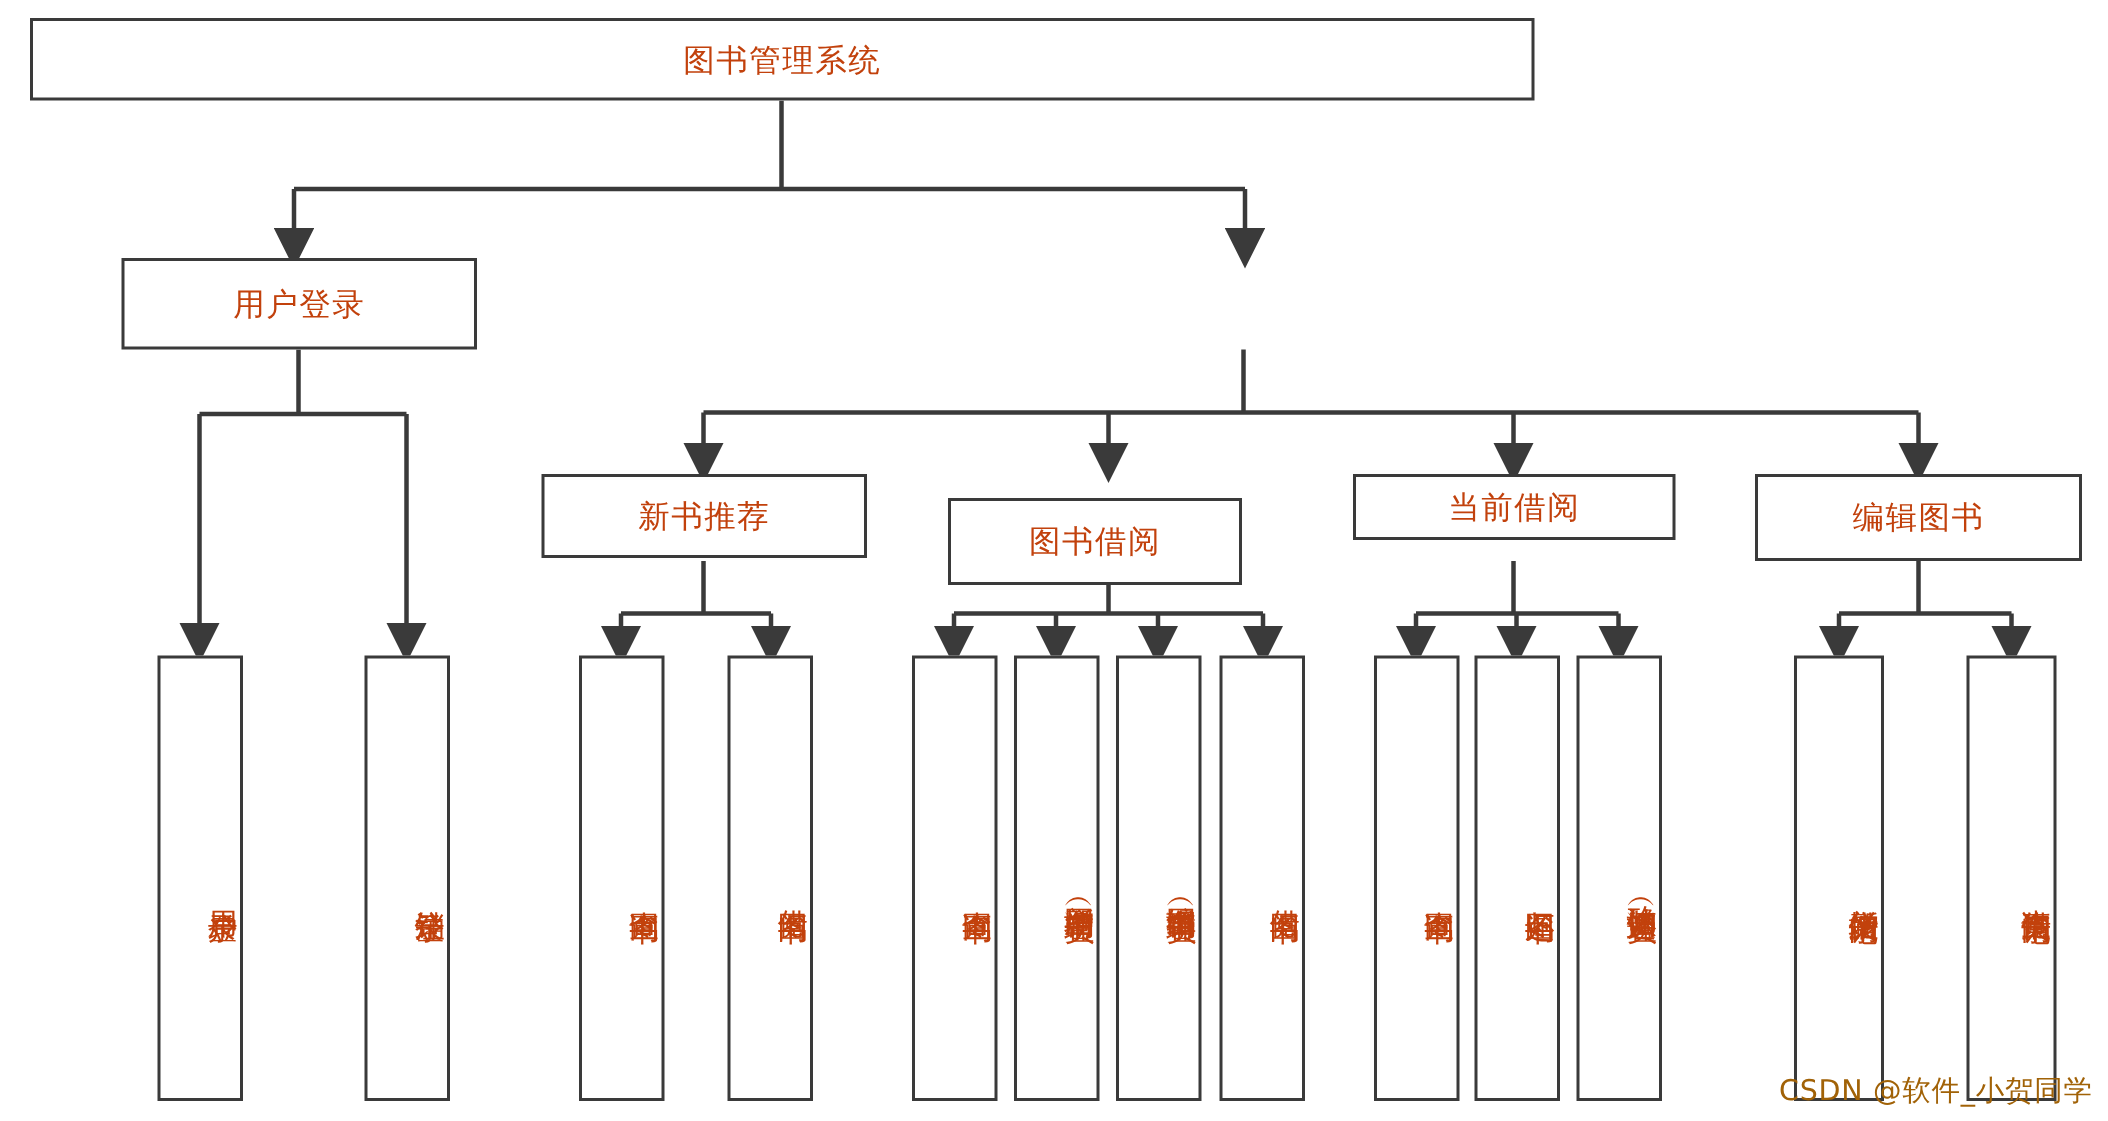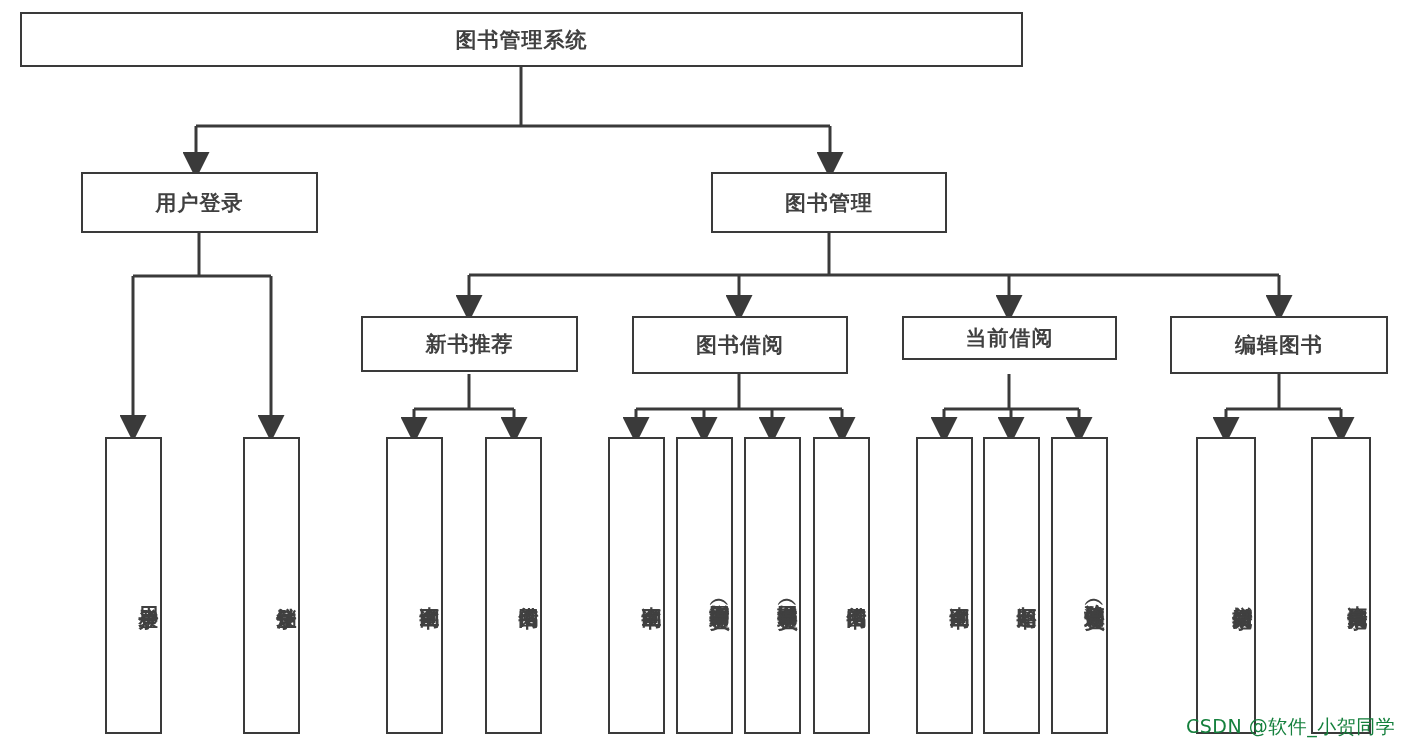--- a/index.html
+++ b/index.html
@@ -25,23 +25,22 @@
     height: 747px;
   }
   .node {
     position: absolute;
     box-sizing: border-box;
     background: #ffffff;
     border: 2px solid #3a3a3a;
     display: flex;
     align-items: center;
     justify-content: center;
-    color: #404040;
+    color: #c2410c;
     z-index: 2;
-    font-weight: bold;
   }
   .node.horiz {
     font-size: 21px;
     letter-spacing: 1px;
   }
   .node.vert {
     writing-mode: vertical-rl;
     text-orientation: upright;
     font-size: 20px;
     line-height: 1.12;
@@ -53,21 +52,21 @@
   }
   .node .label {
     display: block;
     white-space: pre;
   }
   .watermark {
     position: absolute;
     left: 1186px;
     top: 714px;
     font-size: 19px;
-    color: #15803d;
+    color: #a16207;
     letter-spacing: 0.5px;
     z-index: 3;
     white-space: nowrap;
   }
 </style>
 </head>
 <body>
 
 <div id="canvas">
 
@@ -122,29 +121,26 @@
   </svg>
 
   <div class="node horiz" style="left:20px; top:12px; width:1003px; height:55px;">
     <span class="label">图书管理系统</span>
   </div>
 
   <div class="node horiz" style="left:81px; top:172px; width:237px; height:61px;">
     <span class="label">用户登录</span>
   </div>
 
-  <div class="node horiz" style="left:711px; top:172px; width:236px; height:61px;">
-    <span class="label">图书管理</span>
-  </div>
 
   <div class="node horiz" style="left:361px; top:316px; width:217px; height:56px;">
     <span class="label">新书推荐</span>
   </div>
 
-  <div class="node horiz" style="left:632px; top:316px; width:216px; height:58px;">
+  <div class="node horiz" style="left:632px; top:332px; width:196px; height:58px;">
     <span class="label">图书借阅</span>
   </div>
 
   <div class="node horiz" style="left:902px; top:316px; width:215px; height:44px;">
     <span class="label">当前借阅</span>
   </div>
 
   <div class="node horiz" style="left:1170px; top:316px; width:218px; height:58px;">
     <span class="label">编辑图书</span>
   </div>

